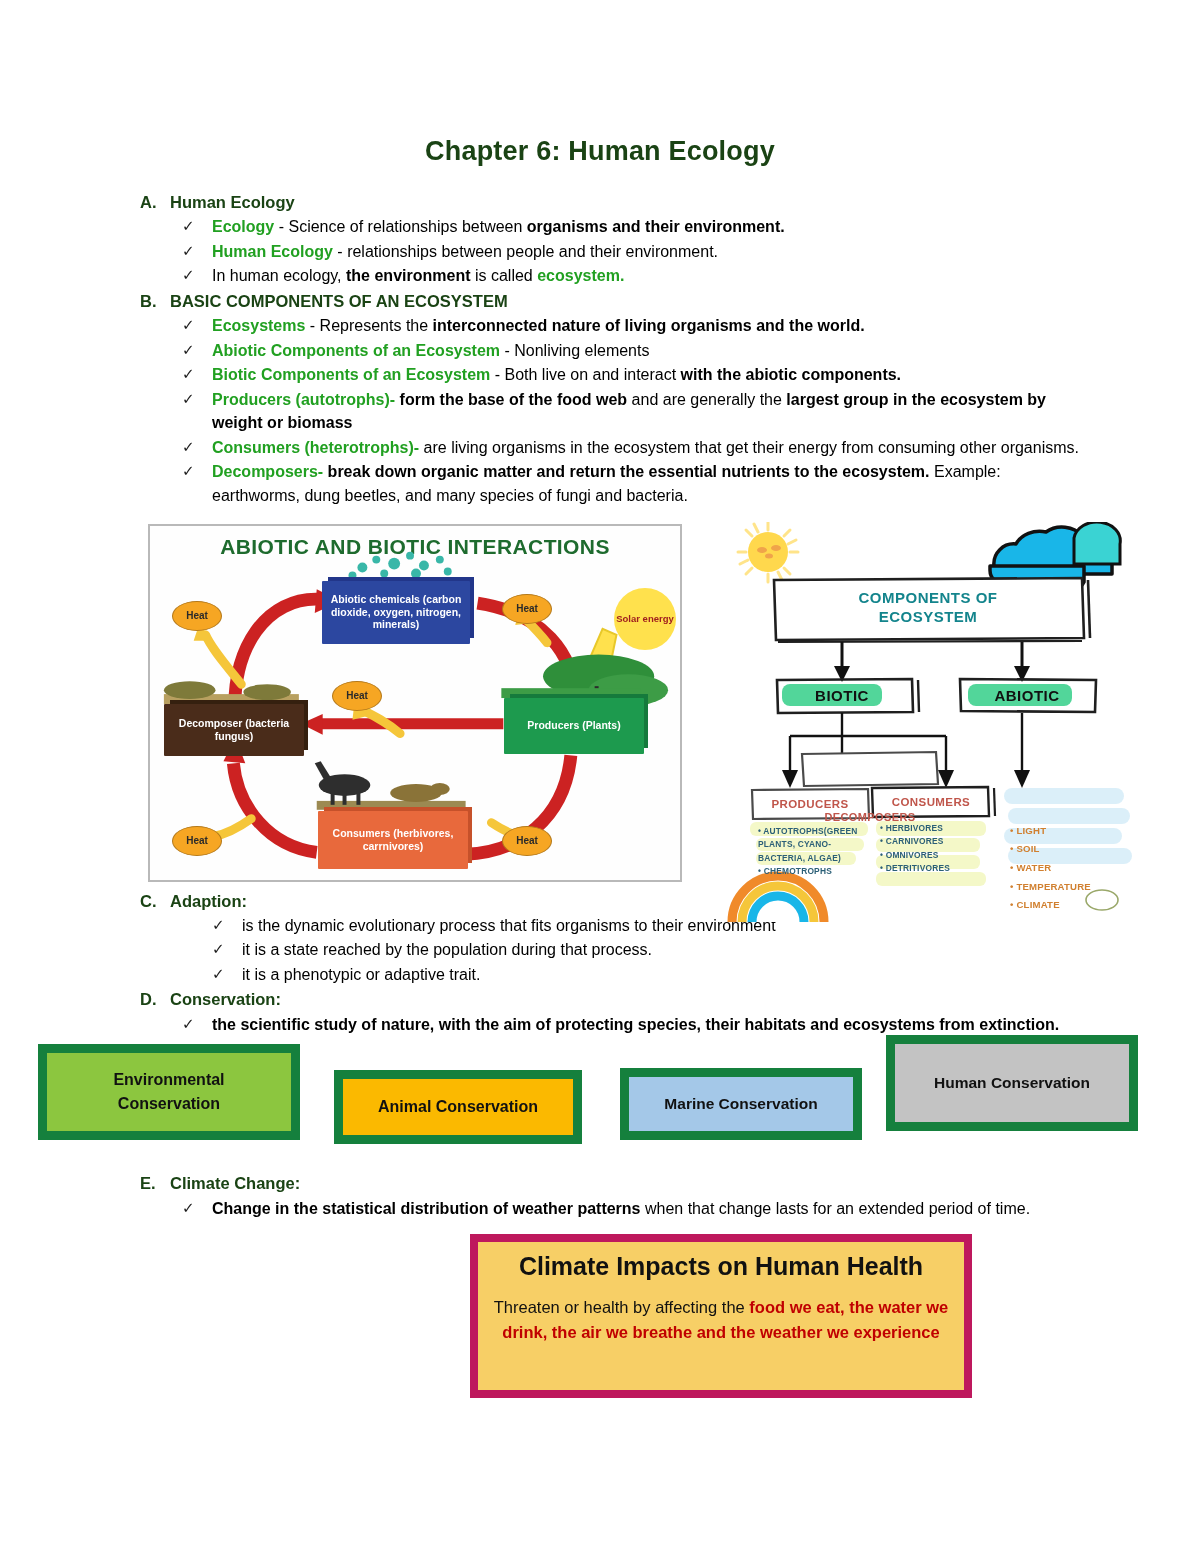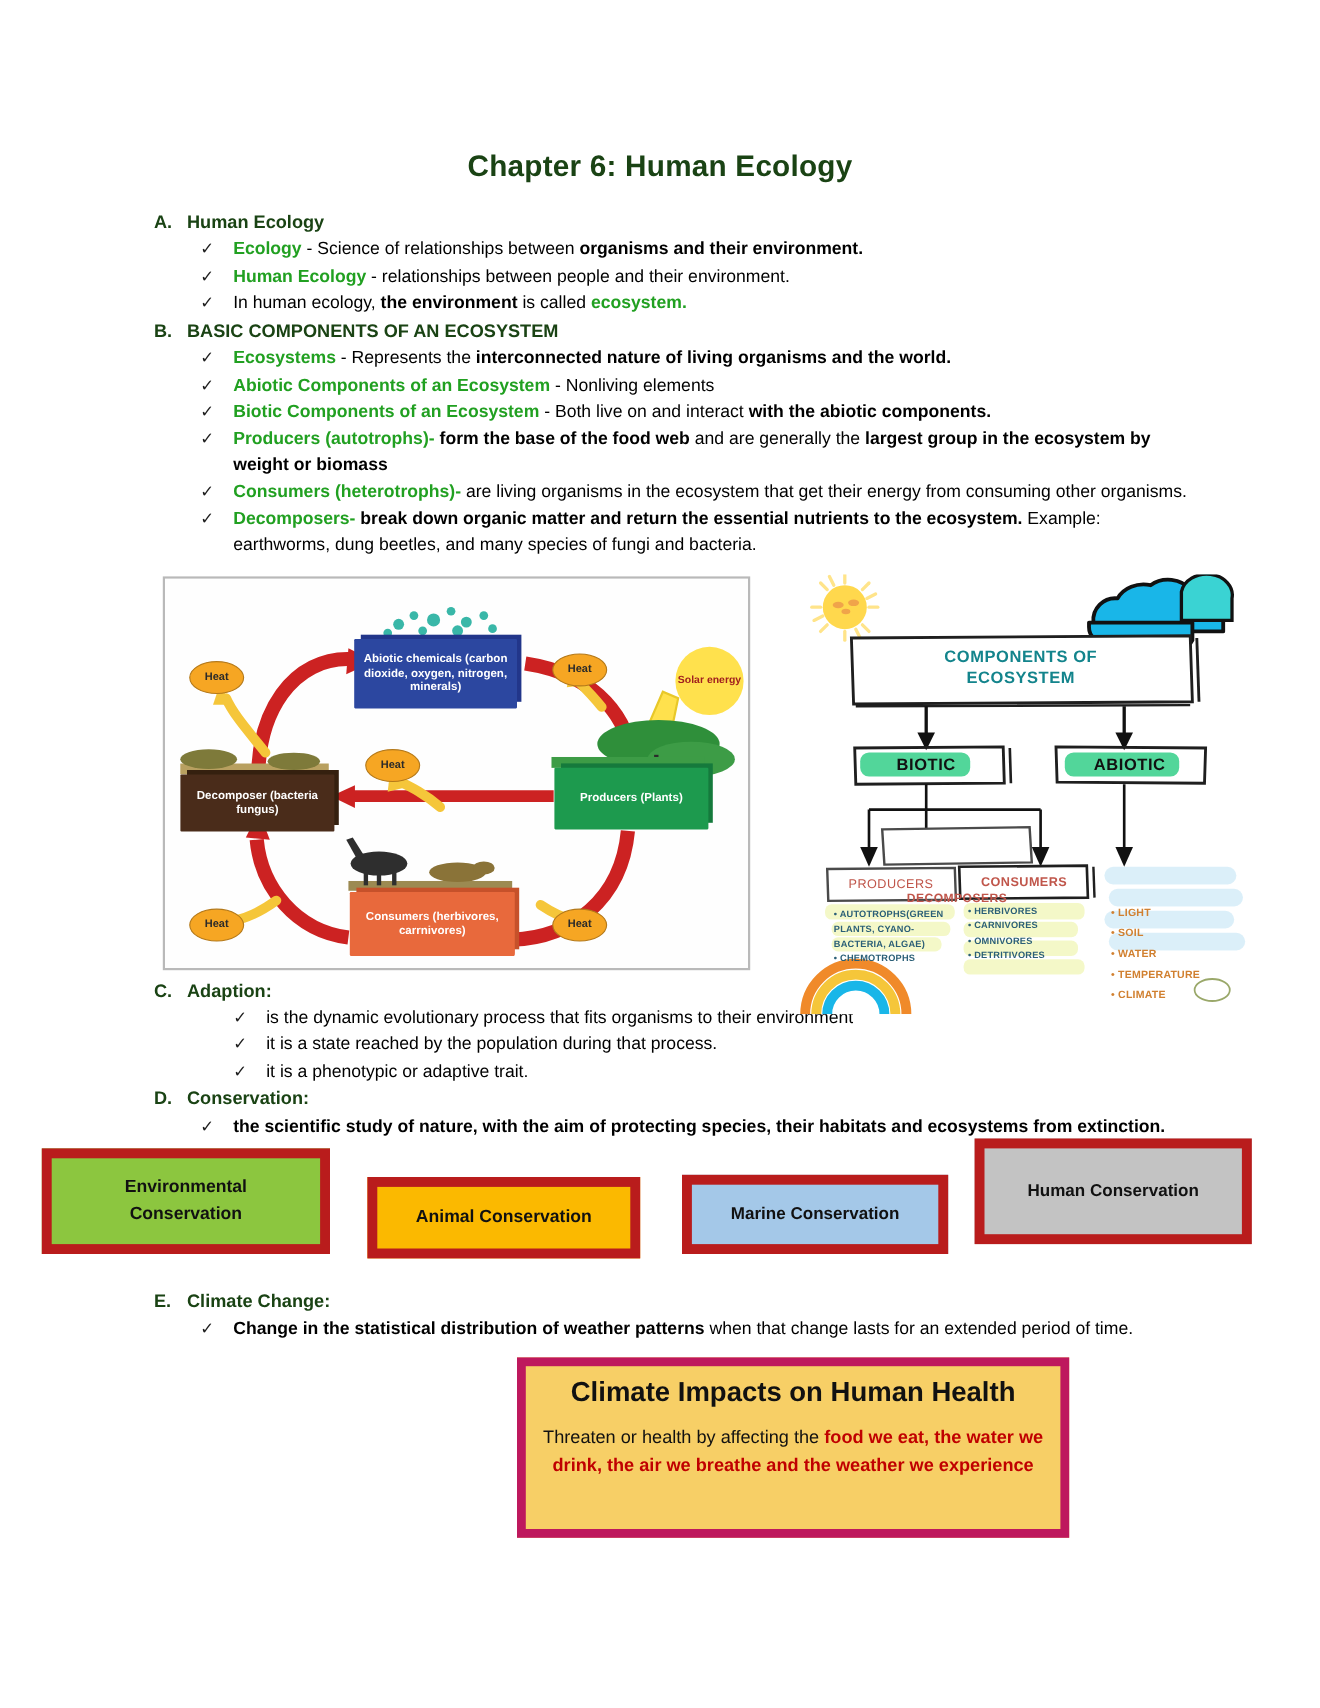--- a/index.html
+++ b/index.html
@@ -145,38 +145,38 @@
     display:flex;align-items:center;justify-content:center;
     font-size:15px;font-weight:bold;color:#111;letter-spacing:.5px;}
   .f2-abiotic{ left:240px; top:160px; width:130px; height:28px;
     display:flex;align-items:center;justify-content:center;
     font-size:15px;font-weight:bold;color:#111;letter-spacing:.5px;}
   .f2-dec{ left:86px; top:238px; width:124px; height:20px;
     display:flex;align-items:center;justify-content:center;
     font-size:11px;font-weight:bold;color:#c0564b;letter-spacing:.4px;margin-top:47px;}
   .f2-prod{ left:36px; top:272px; width:104px; height:20px;
     display:flex;align-items:center;justify-content:center;
-    font-size:11.5px;font-weight:normal;color:#c0564b;letter-spacing:.4px;}
+    font-size:11.5px;font-weight:bold;color:#c0564b;letter-spacing:.4px;}
   .f2-cons{ left:155px; top:270px; width:108px; height:20px;
     display:flex;align-items:center;justify-content:center;
     font-size:11.5px;font-weight:bold;color:#c0564b;letter-spacing:.4px;}
 
   .f2list{ position:absolute; z-index:6; font-size:8.4px; font-weight:bold; line-height:1.62; letter-spacing:.2px;}
   .f2list li{ list-style:none; }
   .f2list ul{ margin:0; padding:0; }
   .f2list li:before{ content:"\2022  "; }
   .l-prod{ left:36px; top:303px; width:112px; color:#2b5f77; }
   .l-cons{ left:158px; top:300px; width:112px; color:#2b5f77; }
   .l-abio{ left:288px; top:272px; width:116px; color:#d18030; font-size:9.6px; line-height:1.95;margin-top:28px;}
 
   
   .cons-row{ position:relative; height:128px; margin-top:6px; }
   .cbox{
     position:absolute;
-    border:9px solid #b91c1c;
+    border:9px solid #15803d;
     display:flex; align-items:center; justify-content:center;
     text-align:center;
     font-weight:bold;
     color:#111;
     line-height:1.55;
   }
   .cb-env   { left:38px;  top:2px;  width:262px; height:96px; background:#8cc63f; font-size:16px; }
   .cb-animal{ left:334px; top:28px; width:248px; height:74px; background:#fbb900; font-size:16px; }
   .cb-marine{ left:620px; top:26px; width:242px; height:72px; background:#a4c8e8; font-size:15.5px; }
   .cb-human { left:886px; top:-7px; width:252px; height:96px; background:#c3c3c3; font-size:15.5px; }
@@ -264,20 +264,21 @@
     <div class="bul">
       <span class="check">✓</span>
       <span class="btxt"><span class="g">Decomposers-</span><span class="b"> break down organic matter and return the essential nutrients to the ecosystem.</span><span> Example: earthworms, dung beetles, and many species of fungi and bacteria.</span></span>
     </div>
   </div>
 </div>
 
 <div class="figures">
 
   <div class="fig1">
+    <div class="fig1-title">ABIOTIC AND BIOTIC INTERACTIONS</div>
 
     <svg class="f1svg" viewBox="0 0 534 358" preserveAspectRatio="none">
 
       <g fill="none" stroke="#cc2222" stroke-width="13" stroke-linecap="butt">
         <path d="M86,200 C80,120 120,72 170,74"></path>
         <path d="M330,78 C396,88 428,130 428,176"></path>
         <path d="M424,232 C418,296 372,330 318,332"></path>
         <path d="M168,330 C120,324 88,284 84,240"></path>
       </g>
 

